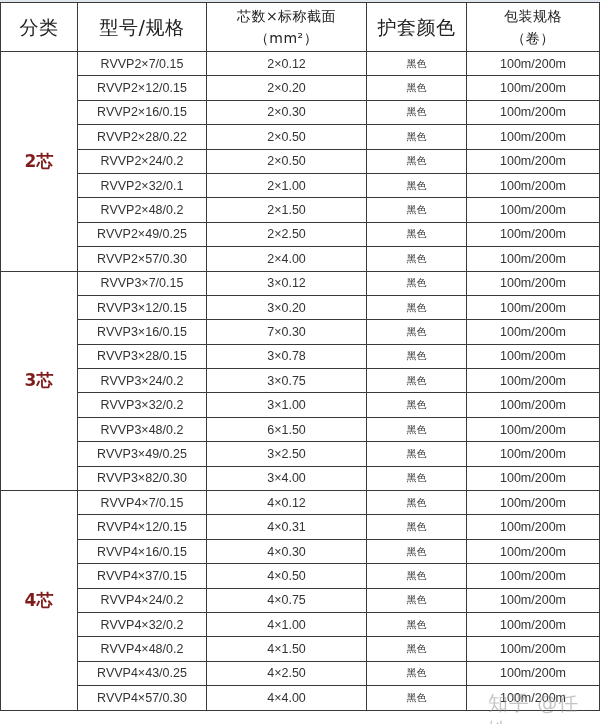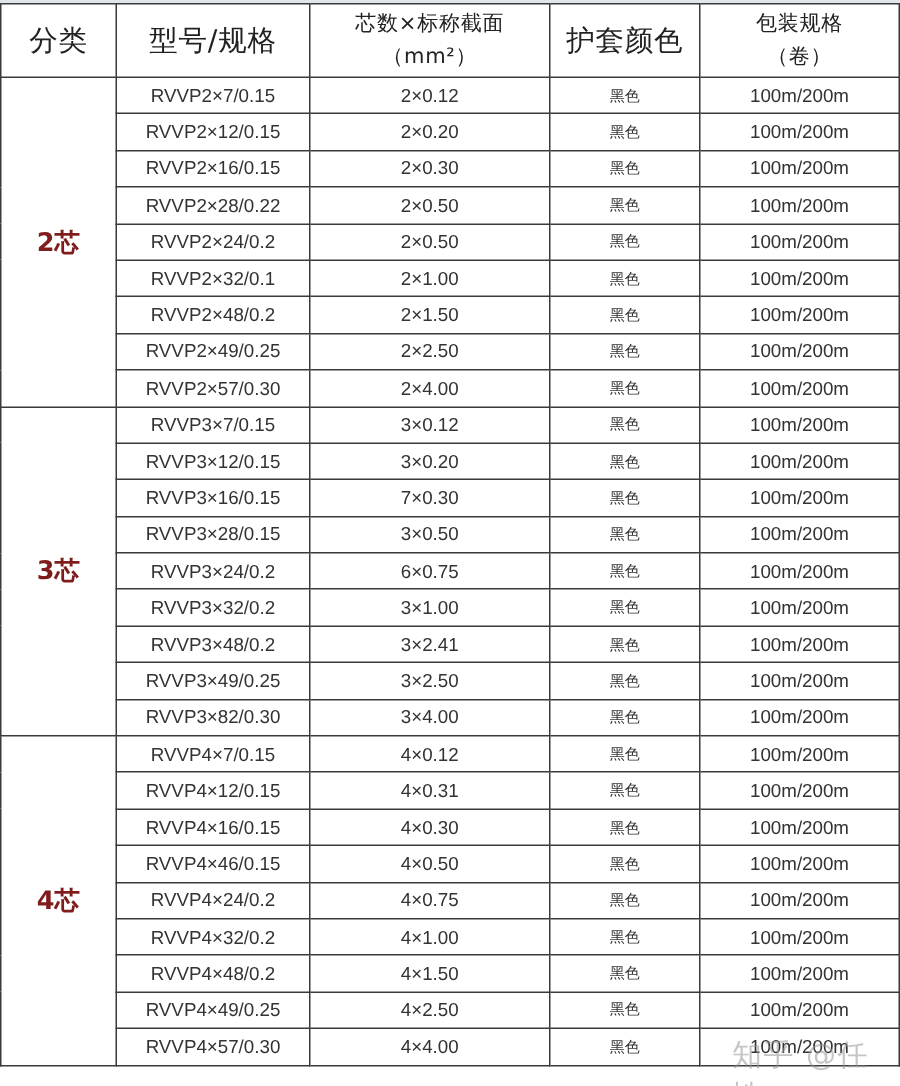--- a/index.html
+++ b/index.html
@@ -112,39 +112,39 @@
         <td>100m/200m</td>
       </tr>
       <tr>
         <td>RVVP3×16/0.15</td>
         <td>7×0.30</td>
         <td class="color">黑色</td>
         <td>100m/200m</td>
       </tr>
       <tr>
         <td>RVVP3×28/0.15</td>
-        <td>3×0.50</td>
+        <td>3×0.78</td>
         <td class="color">黑色</td>
         <td>100m/200m</td>
       </tr>
       <tr>
         <td>RVVP3×24/0.2</td>
-        <td>6×0.75</td>
+        <td>3×0.75</td>
         <td class="color">黑色</td>
         <td>100m/200m</td>
       </tr>
       <tr>
         <td>RVVP3×32/0.2</td>
         <td>3×1.00</td>
         <td class="color">黑色</td>
         <td>100m/200m</td>
       </tr>
       <tr>
         <td>RVVP3×48/0.2</td>
-        <td>3×2.41</td>
+        <td>6×1.50</td>
         <td class="color">黑色</td>
         <td>100m/200m</td>
       </tr>
       <tr>
         <td>RVVP3×49/0.25</td>
         <td>3×2.50</td>
         <td class="color">黑色</td>
         <td>100m/200m</td>
       </tr>
       <tr>
@@ -166,21 +166,21 @@
         <td class="color">黑色</td>
         <td>100m/200m</td>
       </tr>
       <tr>
         <td>RVVP4×16/0.15</td>
         <td>4×0.30</td>
         <td class="color">黑色</td>
         <td>100m/200m</td>
       </tr>
       <tr>
-        <td>RVVP4×46/0.15</td>
+        <td>RVVP4×37/0.15</td>
         <td>4×0.50</td>
         <td class="color">黑色</td>
         <td>100m/200m</td>
       </tr>
       <tr>
         <td>RVVP4×24/0.2</td>
         <td>4×0.75</td>
         <td class="color">黑色</td>
         <td>100m/200m</td>
       </tr>
@@ -190,21 +190,21 @@
         <td class="color">黑色</td>
         <td>100m/200m</td>
       </tr>
       <tr>
         <td>RVVP4×48/0.2</td>
         <td>4×1.50</td>
         <td class="color">黑色</td>
         <td>100m/200m</td>
       </tr>
       <tr>
-        <td>RVVP4×49/0.25</td>
+        <td>RVVP4×43/0.25</td>
         <td>4×2.50</td>
         <td class="color">黑色</td>
         <td>100m/200m</td>
       </tr>
       <tr>
         <td>RVVP4×57/0.30</td>
         <td>4×4.00</td>
         <td class="color">黑色</td>
         <td>100m/200m</td>
       </tr>

